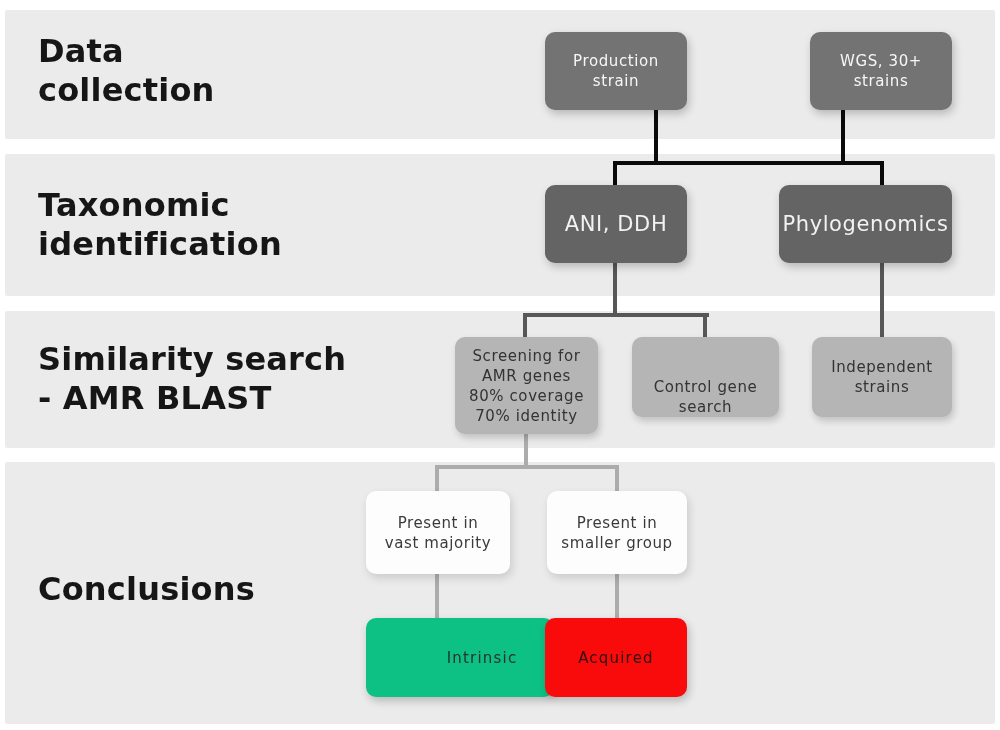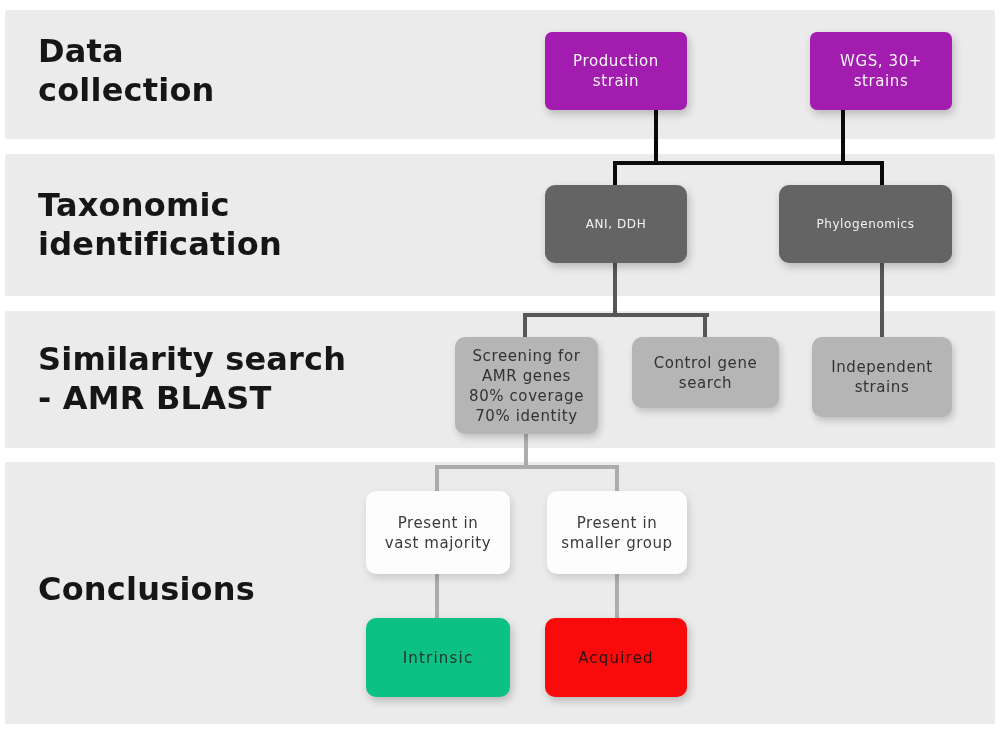--- a/index.html
+++ b/index.html
@@ -12,29 +12,29 @@
   }
   .row-label{
     position:absolute;left:38px;color:#161616;font-size:32px;line-height:39px;
     font-weight:600;letter-spacing:0.2px;white-space:pre-line;
   }
   .node{
     position:absolute;display:flex;align-items:center;justify-content:center;
     text-align:center;border-radius:10px;box-shadow:2px 4px 8px rgba(0,0,0,0.22);
   }
   .node span{white-space:pre-line;font-size:15px;line-height:20px;letter-spacing:0.6px;}
-  .node.black{background:#a21caf;border-radius:7px;}
+  .node.black{background:#737373;}
   .node.black span{color:#f7f7f7;}
   .node.dgray{background:#646464;}
-  .node.dgray span{color:#f2f2f2;font-size:12px;}
+  .node.dgray span{color:#f2f2f2;font-size:21px;}
   .node.lgray{background:#b5b5b5;box-shadow:2px 4px 7px rgba(0,0,0,0.18);}
   .node.lgray span{color:#333333;font-size:15px;}
   .node.white{background:#fdfdfd;box-shadow:2px 4px 8px rgba(0,0,0,0.14);}
   .node.white span{color:#3a3a3a;}
-  .node.green{background:#0dc184;}
+  .node.green{background:#0dc184;padding-left:44px;}
   .node.green span{color:#26342c;letter-spacing:1.2px;}
   .node.red{background:#fa0b0b;}
   .node.red span{color:#301010;letter-spacing:1.2px;}
   .conn{position:absolute;}
   .conn.c-black{background:#0a0a0a;}
   .conn.c-dark{background:#575757;}
   .conn.c-light{background:#acacac;}
 </style>
 </head>
 <body>
@@ -88,21 +88,21 @@
   <div class="node dgray" style="left:779px;top:185px;width:173px;height:78px;border-radius:10px;">
     <span>Phylogenomics</span>
   </div>
 
   <div class="node lgray" style="left:455px;top:337px;width:143px;height:97px;">
     <span>Screening for
 AMR genes
 80% coverage
 70% identity</span>
   </div>
-  <div class="node lgray" style="left:632px;top:337px;width:147px;height:71px;">
+  <div class="node lgray" style="left:632px;top:337px;width:147px;height:80px;align-items:flex-end;">
     <span>Control gene
 search</span>
   </div>
   <div class="node lgray" style="left:812px;top:337px;width:140px;height:80px;">
     <span>Independent
 strains</span>
   </div>
 
   <div class="node white" style="left:366px;top:491px;width:144px;height:83px;">
     <span>Present in

